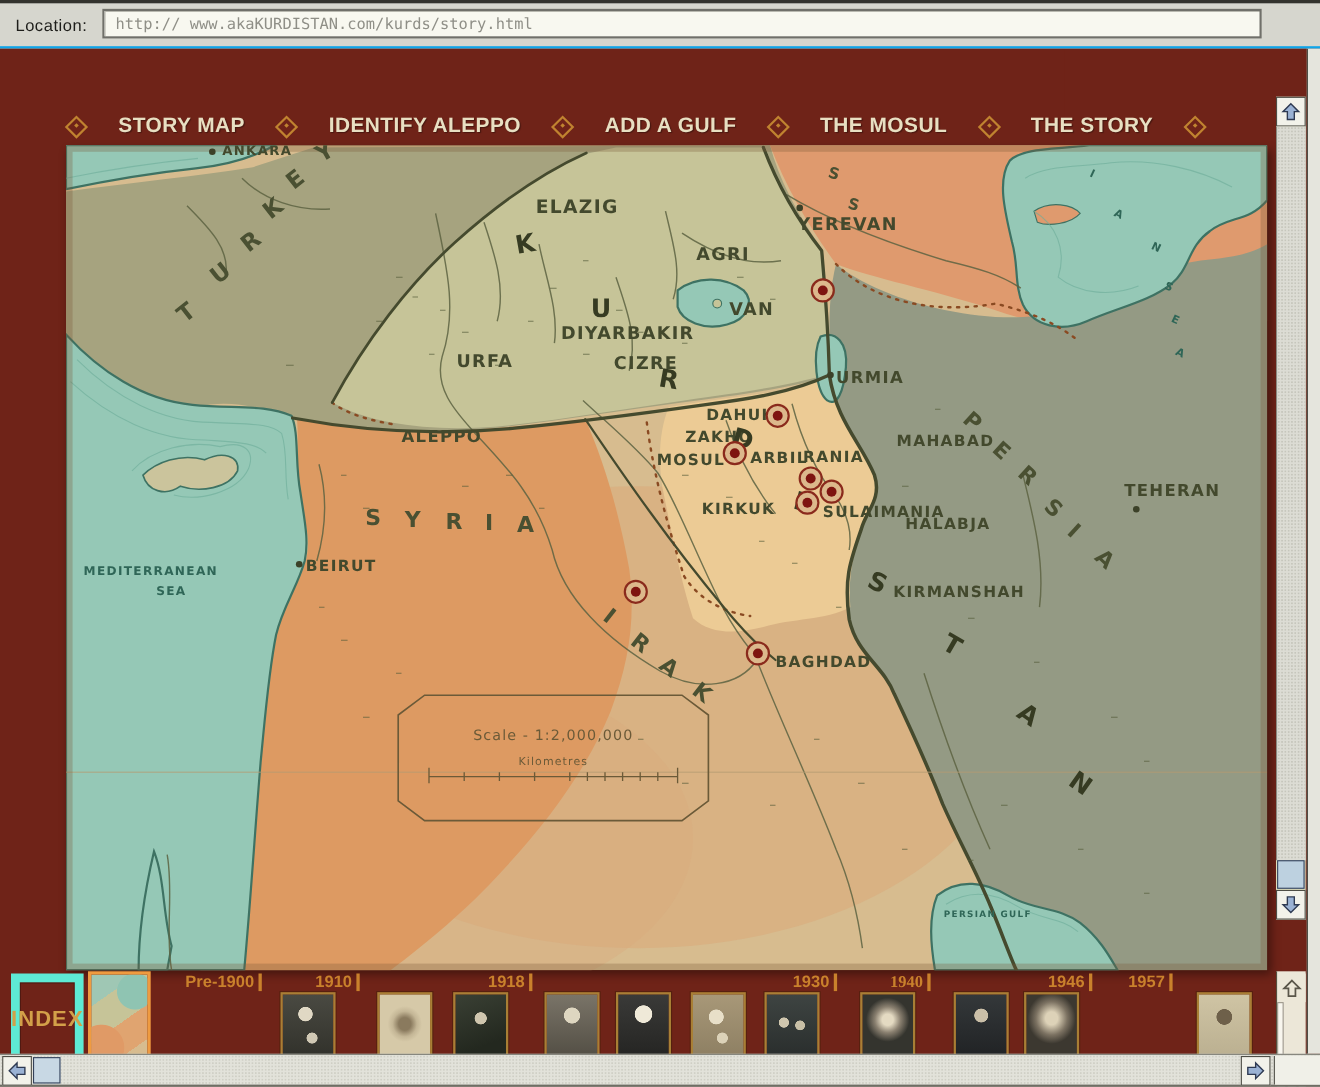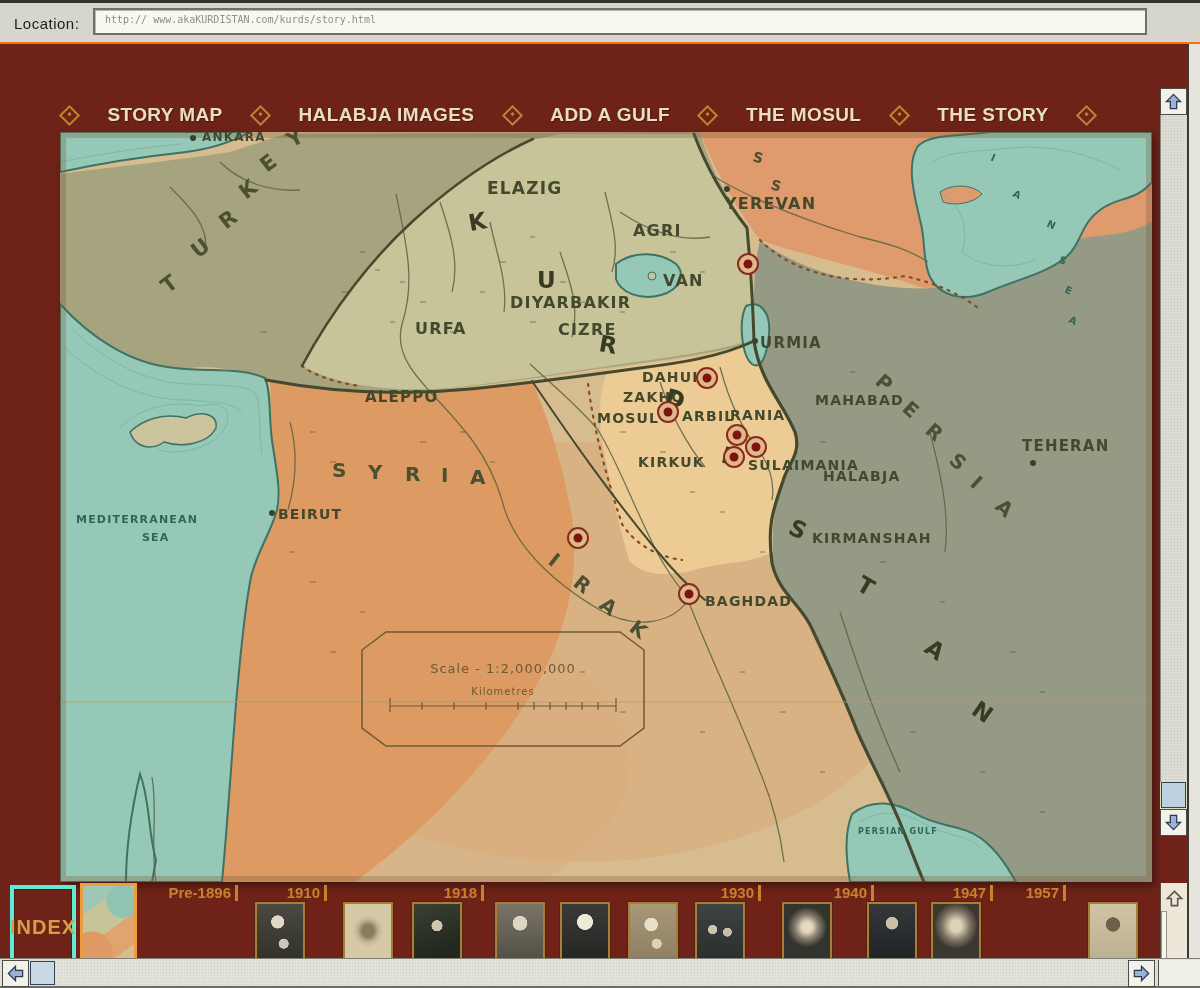--- a/index.html
+++ b/index.html
@@ -1,26 +1,26 @@
 <!DOCTYPE html>
 <html><head>
 <meta charset="utf-8">
 <style>
   html,body{margin:0;padding:0;width:1200px;height:988px;overflow:hidden;
     font-family:"Liberation Sans",sans-serif;background:#6f2318;}
   .screen{position:absolute;left:0;top:0;width:1200px;height:988px;background:#6f2318;}
 
   
   .chrome{position:absolute;left:0;top:0;width:1200px;height:44px;background:#d6d6ce;
-    border-top:3px solid #33332e;box-sizing:border-box;border-bottom:2px solid #f97316;}
+    border-top:3px solid #33332e;box-sizing:border-box;border-bottom:2px solid #0ea5e9;}
   .loc-label{position:absolute;left:14px;top:12px;font-size:15px;color:#1d1d1a;letter-spacing:.5px;}
   .url-field{position:absolute;left:93px;top:5px;width:1054px;height:27px;background:#f8f8f0;
     border:2px solid #70706a;box-sizing:border-box;box-shadow:inset 1px 1px 0 #b9b9b0;}
   .url-field span{display:block;padding:4px 0 0 10px;font-family:"DejaVu Sans Mono",monospace;
-    font-size:10px;color:#8f8f87;white-space:nowrap;}
+    font-size:14px;color:#8f8f87;white-space:nowrap;}
 
   
   .page{position:absolute;left:0;top:44px;width:968px;height:944px;background:#6f2318;}
 
   
   .nav{position:absolute;left:62px;top:56px;width:1032px;height:30px;display:flex;
     align-items:center;justify-content:space-between;}
   .nav-item{color:#e8dfc2;font-weight:bold;font-size:19px;letter-spacing:.4px;cursor:pointer;
     text-shadow:1px 1px 1px rgba(0,0,0,.35);}
   .diamond{width:11px;height:11px;border:2px solid #c08330;transform:rotate(45deg);
@@ -65,21 +65,21 @@
   .hscroll .sb-btn{top:1px;}
   .sb-thumb-h{position:absolute;left:30px;top:2px;width:25px;height:24px;background:#c8d8e4;
     border:1px solid #33415a;box-sizing:border-box;cursor:grab;}
   .corner-box{position:absolute;left:1158px;top:1px;width:42px;height:26px;background:#f0f0e8;
     border-left:1px solid #4d4d45;box-sizing:border-box;}
 
   .edge-strip{position:absolute;left:1188px;top:44px;width:12px;height:914px;background:#e5e5dd;
     border-left:1px solid #3d3d35;box-sizing:border-box;}
 
   
-  .index-btn{position:absolute;left:10px;top:841px;width:66px;height:84px;border:4px solid #5eead4;
+  .index-btn{position:absolute;left:10px;top:841px;width:66px;height:84px;border:8px solid #5eead4;
     box-sizing:border-box;display:flex;align-items:center;justify-content:center;cursor:pointer;
     color:#d3a049;font-weight:bold;font-size:20px;letter-spacing:1px;background:#6f2318;
     box-shadow:inset 0 0 0 1px rgba(0,0,0,.3);}
   .map-thumb{position:absolute;left:80px;top:839px;width:57px;height:91px;box-sizing:border-box;
     border:3px solid #ef9b40;cursor:pointer;
     background:
       radial-gradient(circle at 78% 18%, #8fc4b2 0 20%, rgba(0,0,0,0) 21%),
       radial-gradient(circle at 18% 78%, #e09a66 0 26%, rgba(0,0,0,0) 27%),
       linear-gradient(145deg,#9fc7b4 0 24%,#c6c498 24% 52%,#e0a470 52% 78%,#d7bc8f 78%);}
   .decade{position:absolute;top:841px;width:210px;display:flex;justify-content:flex-end;
@@ -116,21 +116,21 @@
 <body>
 
 <div class="screen">
 
   <div class="page">
 
     <div class="nav">
       <span class="diamond"></span>
       <span class="nav-item">STORY MAP</span>
       <span class="diamond"></span>
-      <span class="nav-item">HALABJA IMAGES</span>
+      <span class="nav-item">IDENTIFY ALEPPO</span>
       <span class="diamond"></span>
       <span class="nav-item">ADD A GULF</span>
       <span class="diamond"></span>
       <span class="nav-item">THE MOSUL</span>
       <span class="diamond"></span>
       <span class="nav-item">THE STORY</span>
       <span class="diamond"></span>
     </div>
 
     <div class="map-wrap">
@@ -351,41 +351,41 @@
             <circle cx="629" cy="462" r="10" fill="#dcb88c" stroke="#8a2a1c" stroke-width="2"></circle>
             <circle cx="629" cy="462" r="4.5" fill="#7e1410"></circle>
           </g>
         </svg>
     </div>
 
     <div class="index-btn">INDEX</div>
     <div class="map-thumb"></div>
     <div id="decades">
         <div class="decade" style="left: 28px;">
-          <span class="dlabel">Pre-1896</span>
+          <span class="dlabel">Pre-1900</span>
           <span class="dtick"></span>
         </div>
         <div class="decade" style="left: 117px;">
           <span class="dlabel">1910</span>
           <span class="dtick"></span>
         </div>
         <div class="decade" style="left: 274px;">
           <span class="dlabel">1918</span>
           <span class="dtick"></span>
         </div>
         <div class="decade" style="left: 551px;">
           <span class="dlabel">1930</span>
           <span class="dtick"></span>
         </div>
-        <div class="decade" style="left: 664px;">
+        <div class="decade" style="left: 636px; font-family: Liberation Serif, serif;">
           <span class="dlabel">1940</span>
           <span class="dtick"></span>
         </div>
         <div class="decade" style="left: 783px;">
-          <span class="dlabel">1947</span>
+          <span class="dlabel">1946</span>
           <span class="dtick"></span>
         </div>
         <div class="decade" style="left: 856px;">
           <span class="dlabel">1957</span>
           <span class="dtick"></span>
         </div>
       </div>
     <div id="photos">
         <div class="photo t1" style="left: 255px;"></div>
         <div class="photo t2" style="left: 343px;"></div>

